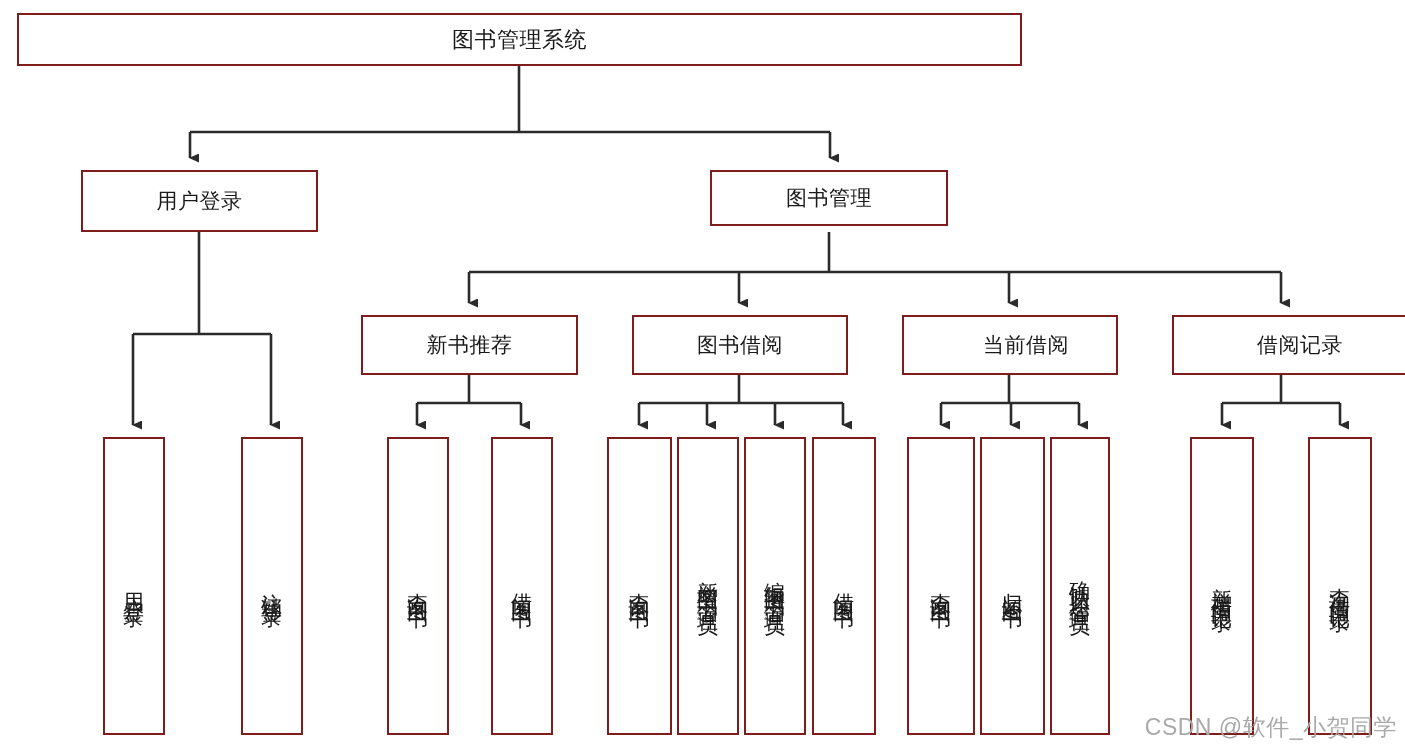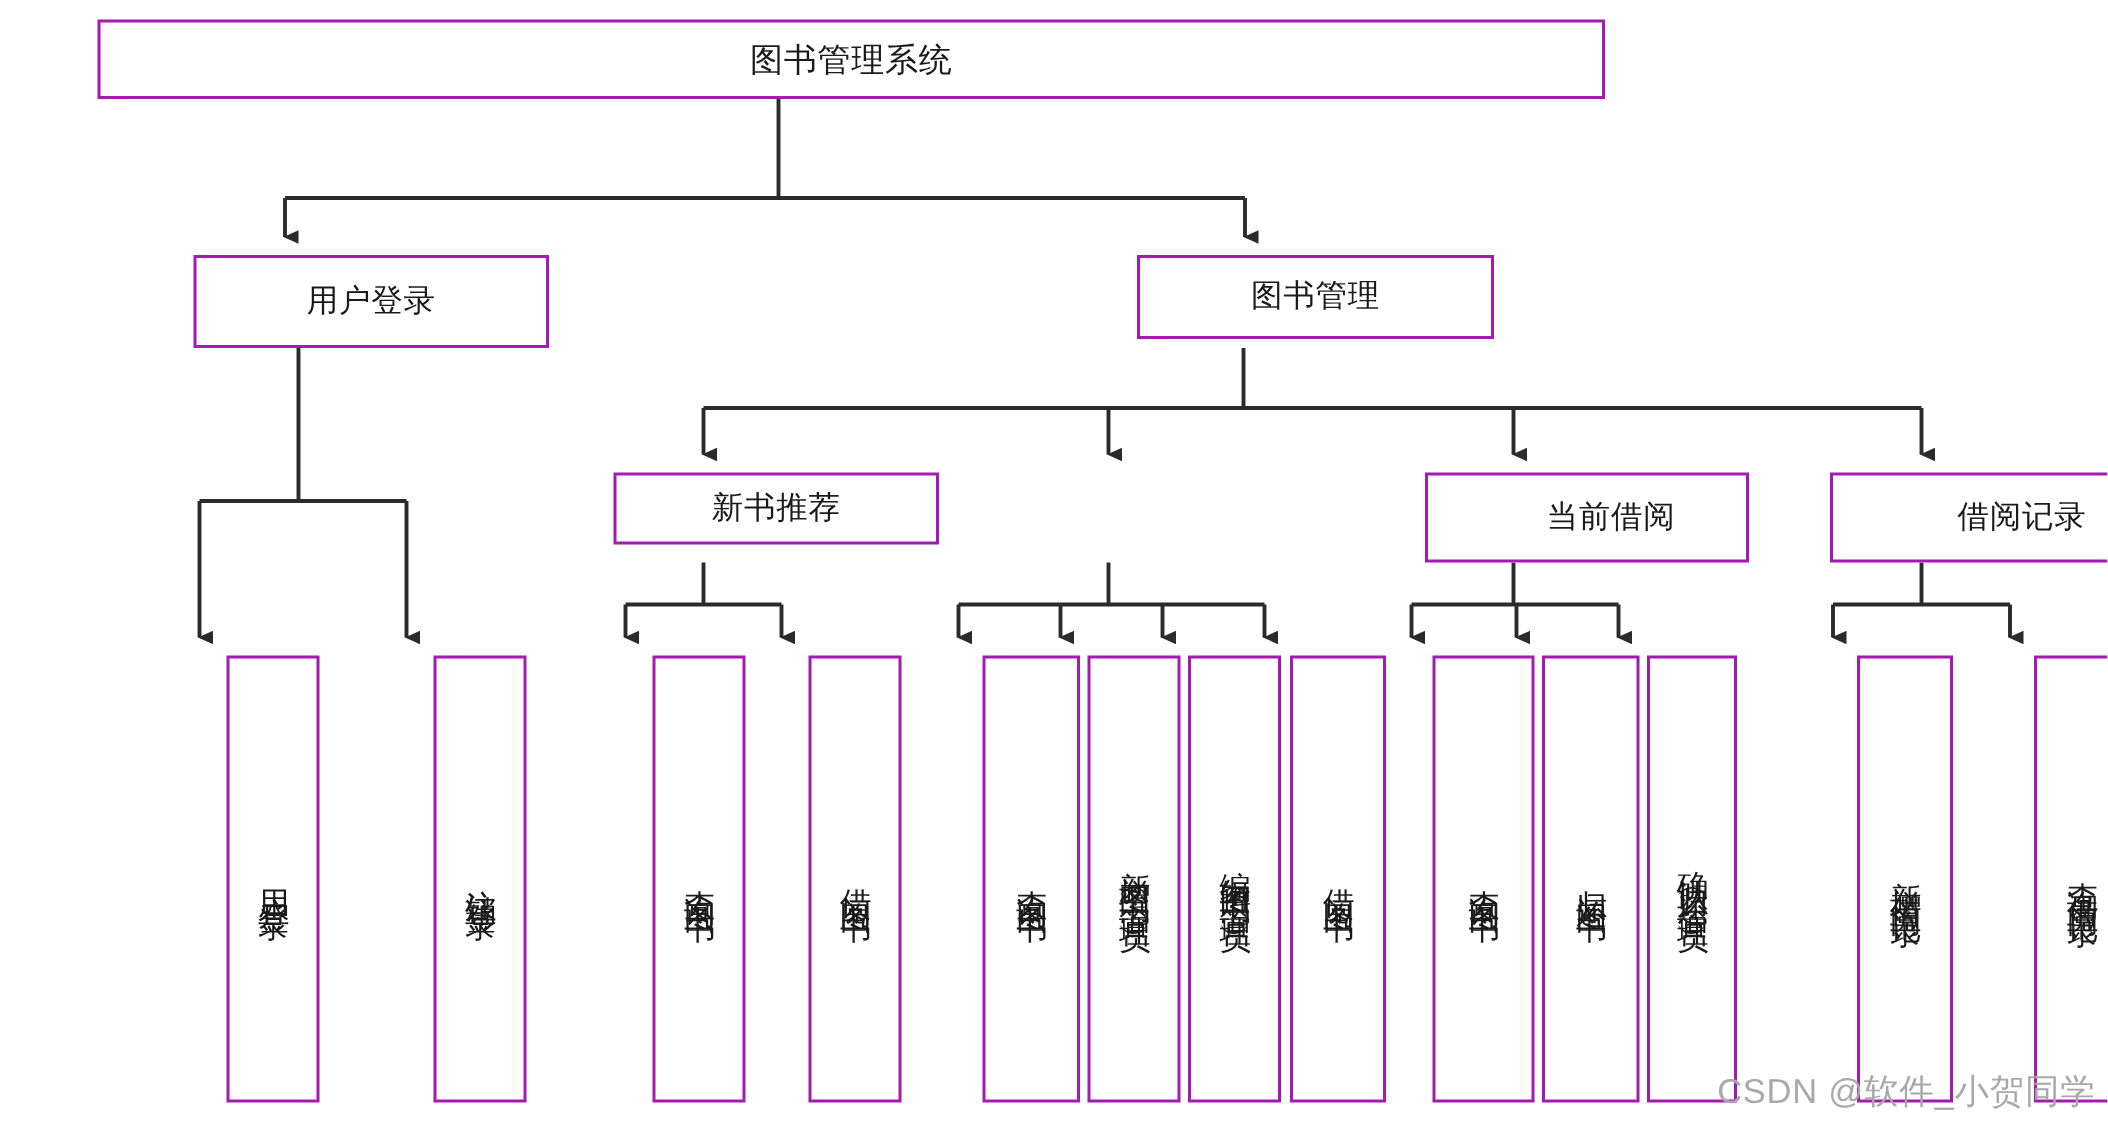--- a/index.html
+++ b/index.html
@@ -23,26 +23,25 @@
     left: 0;
     top: 0;
     width: 1405px;
     height: 747px;
     pointer-events: none;
   }
   .node {
     position: absolute;
     box-sizing: border-box;
     background: #ffffff;
-    border: 2px solid #a21caf;
+    border: 2px solid #7f1d1d;
     display: flex;
     align-items: center;
     justify-content: center;
     color: #1a1a1a;
-    margin-left: 48px;
   }
   .node-label {
     display: block;
     text-align: center;
     line-height: 1.18;
     letter-spacing: 0.5px;
   }
   
   .node.horiz .node-label {
     writing-mode: horizontal-tb;
@@ -135,24 +134,27 @@
   </div>
 
   <div class="node horiz" style="left:81px; top:170px; width:237px; height:62px;">
     <span class="node-label">用户登录</span>
   </div>
 
   <div class="node horiz" style="left:710px; top:170px; width:238px; height:56px;">
     <span class="node-label">图书管理</span>
   </div>
 
-  <div class="node horiz" style="left:361px; top:315px; width:217px; height:48px;">
+  <div class="node horiz" style="left:361px; top:315px; width:217px; height:60px;">
     <span class="node-label">新书推荐</span>
   </div>
 
+  <div class="node horiz" style="left:632px; top:315px; width:216px; height:60px;">
+    <span class="node-label">图书借阅</span>
+  </div>
 
   <div class="node horiz" style="left:902px; top:315px; width:216px; height:60px;padding-left:32px;">
     <span class="node-label">当前借阅</span>
   </div>
 
   <div class="node horiz" style="left:1172px; top:315px; width:256px; height:60px;">
     <span class="node-label">借阅记录</span>
   </div>
 
   <div class="node vert" style="left:103px; top:437px; width:62px; height:298px;">

